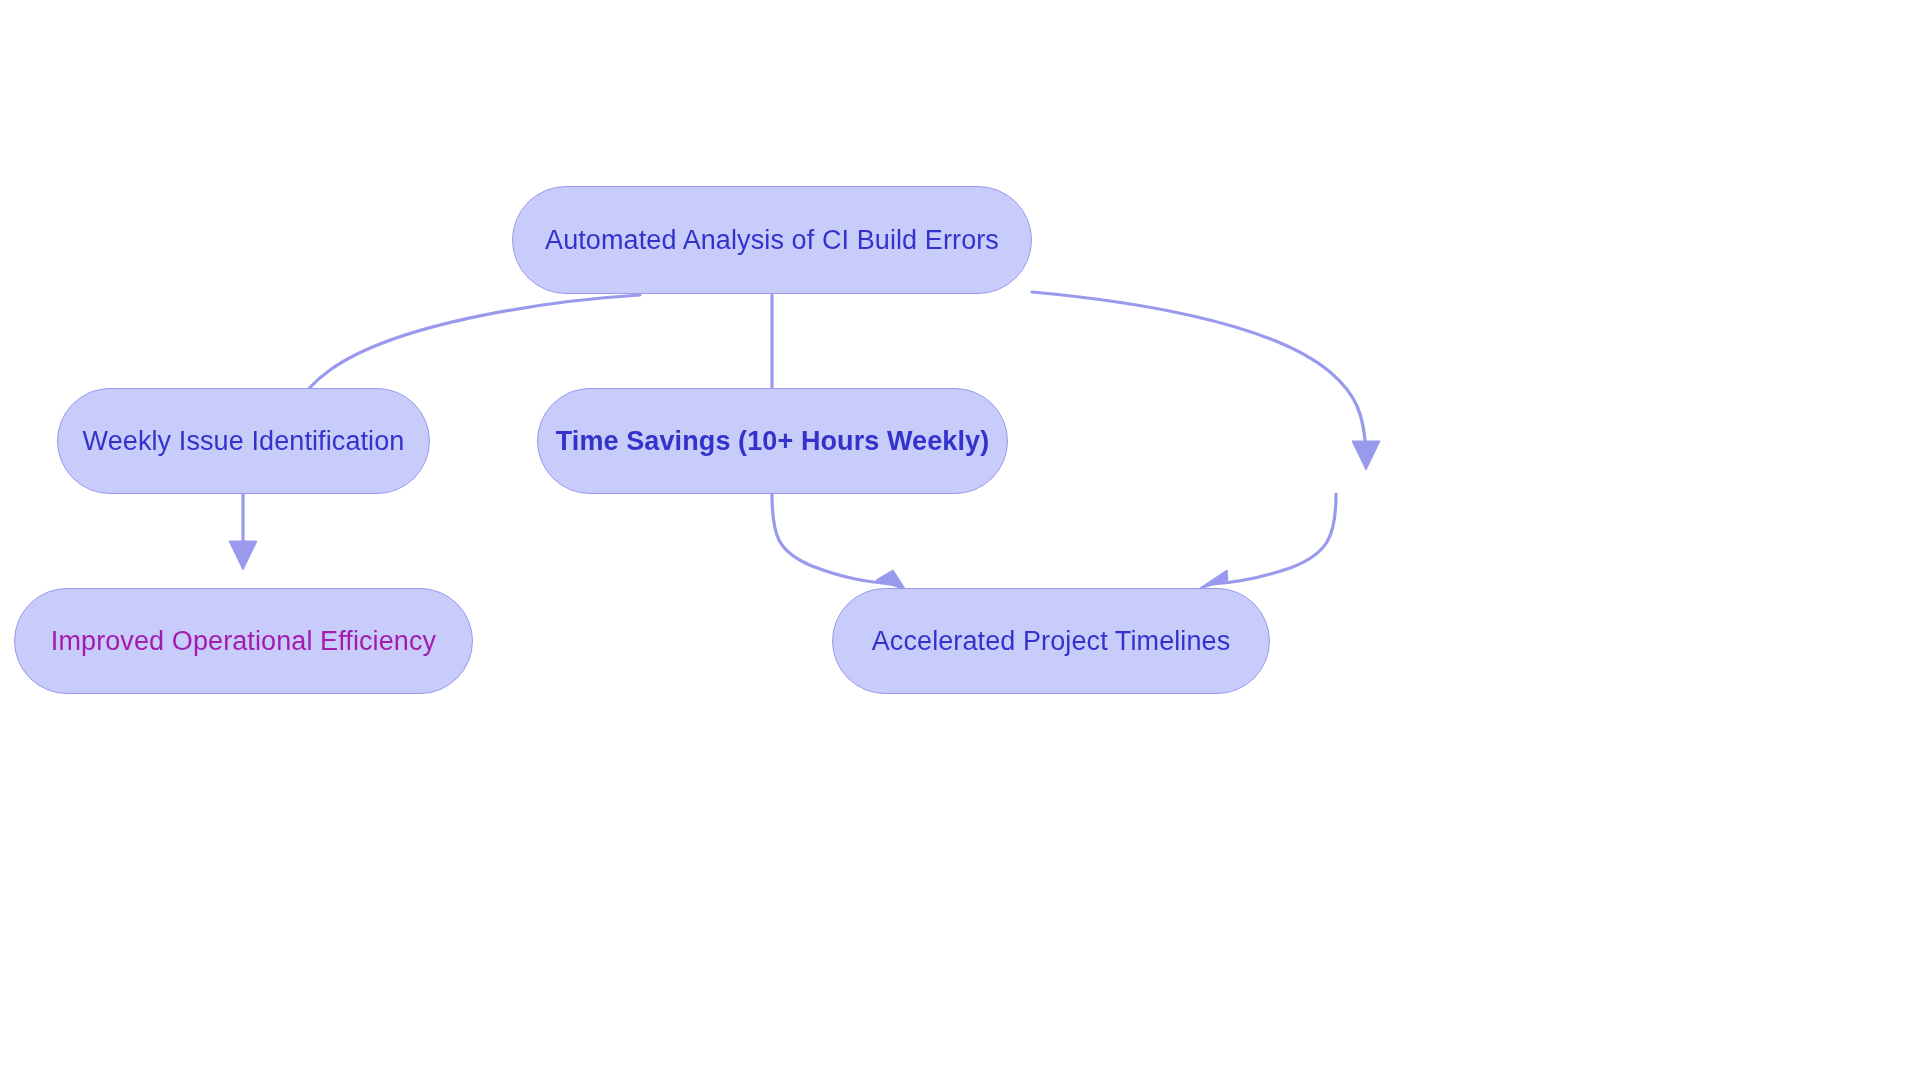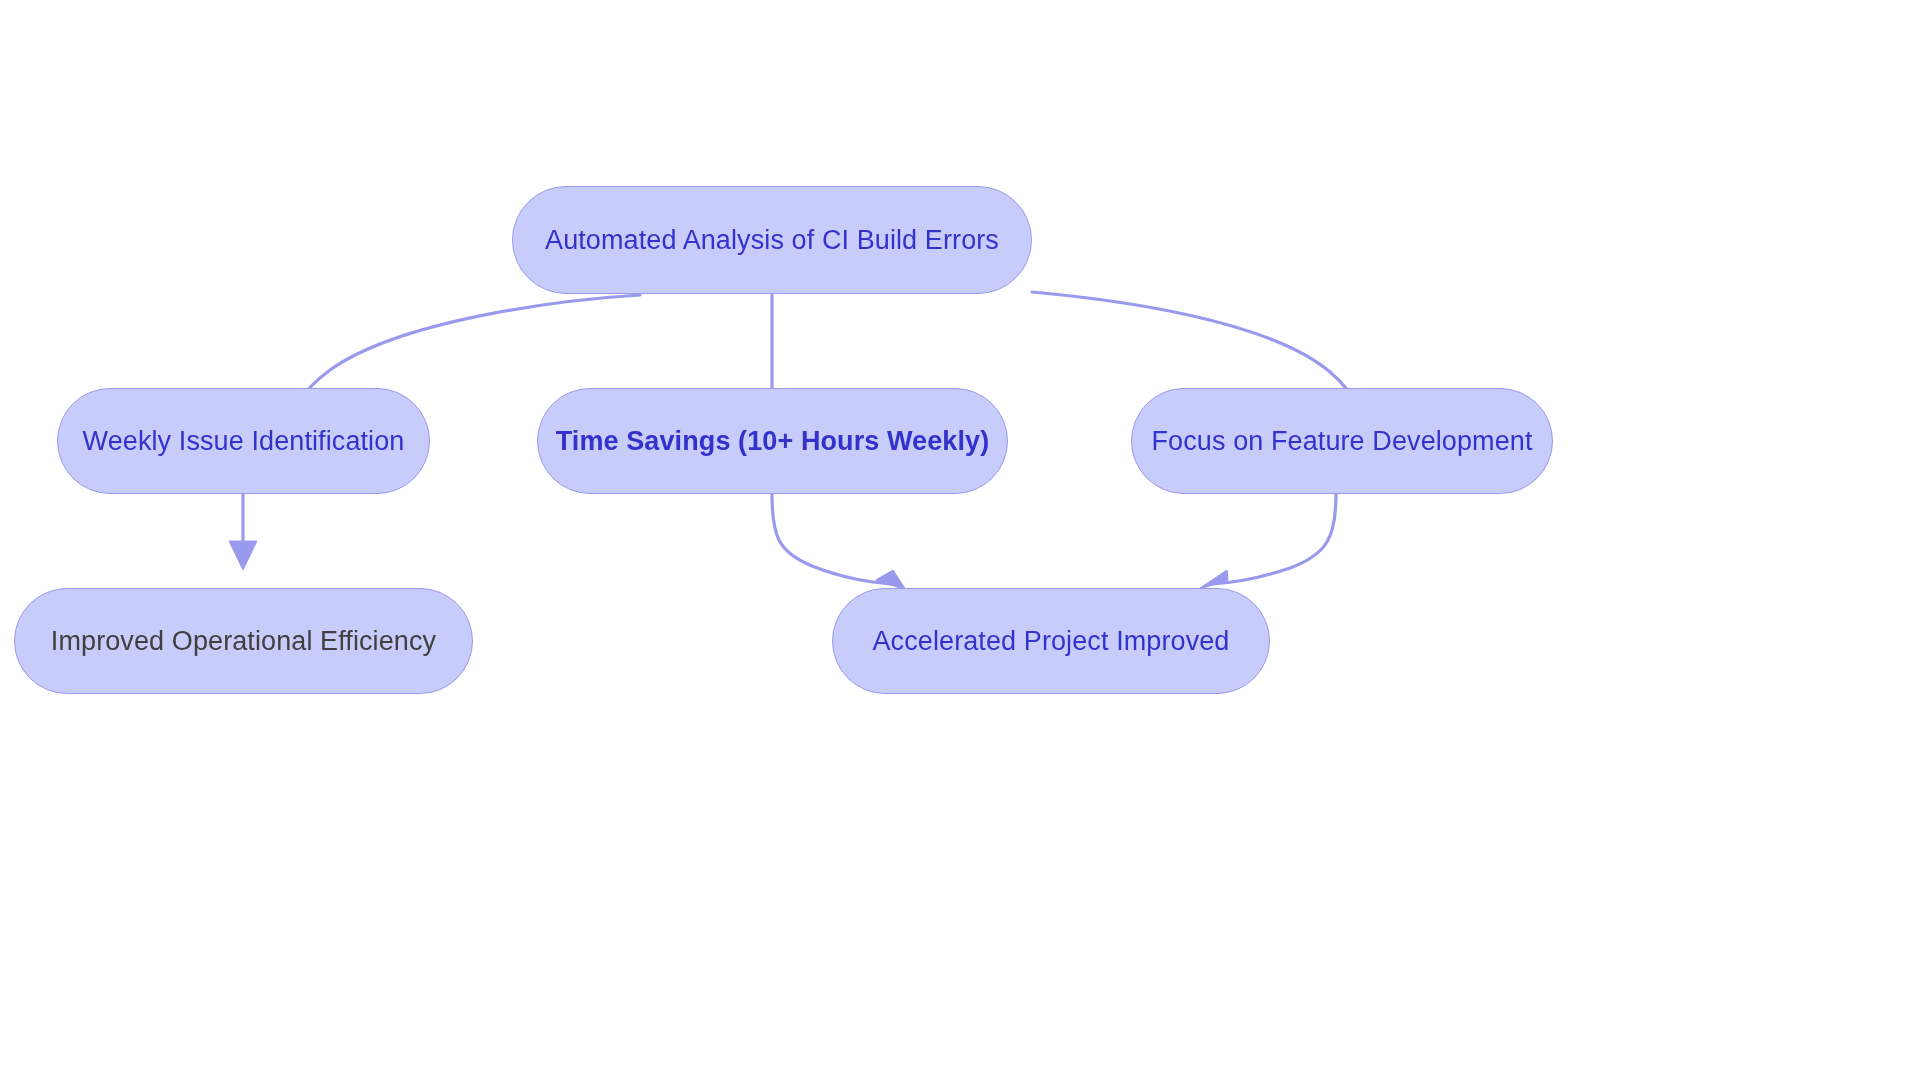--- a/index.html
+++ b/index.html
@@ -92,25 +92,22 @@
   </div>
 
   <div class="flow-node" id="node-swift-issue" style="left: 57px; top: 388px; width: 373px; height: 106px; background: rgb(200, 204, 251); border-color: rgb(153, 153, 238); color: rgb(51, 51, 204);">
     <span class="node-label">Weekly Issue Identification</span>
   </div>
 
   <div class="flow-node" id="node-time-savings" style="left: 537px; top: 388px; width: 471px; height: 106px; background: rgb(200, 204, 251); border-color: rgb(153, 153, 238); color: rgb(51, 51, 204); font-weight: bold;">
     <span class="node-label">Time Savings (10+ Hours Weekly)</span>
   </div>
 
-  <div class="flow-node" id="node-feature-focus" style="left: 1131px; top: 388px; width: 422px; height: 106px; background: rgb(200, 204, 251); border-color: rgb(153, 153, 238); color: rgb(51, 51, 204);">
-    <span class="node-label">Focus on Feature Development</span>
-  </div>
 
-  <div class="flow-node" id="node-operational-efficiency" style="left: 14px; top: 588px; width: 459px; height: 106px; background: rgb(200, 204, 251); border-color: rgb(153, 153, 238); color: #404040;">
+  <div class="flow-node" id="node-operational-efficiency" style="left: 14px; top: 588px; width: 459px; height: 106px; background: rgb(200, 204, 251); border-color: rgb(153, 153, 238); color: #a21caf;">
     <span class="node-label">Improved Operational Efficiency</span>
   </div>
 
   <div class="flow-node" id="node-project-timelines" style="left: 832px; top: 588px; width: 438px; height: 106px; background: rgb(200, 204, 251); border-color: rgb(153, 153, 238); color: rgb(51, 51, 204);">
-    <span class="node-label">Accelerated Project Improved</span>
+    <span class="node-label">Accelerated Project Timelines</span>
   </div>
 
 </div>
 
 </body></html>

